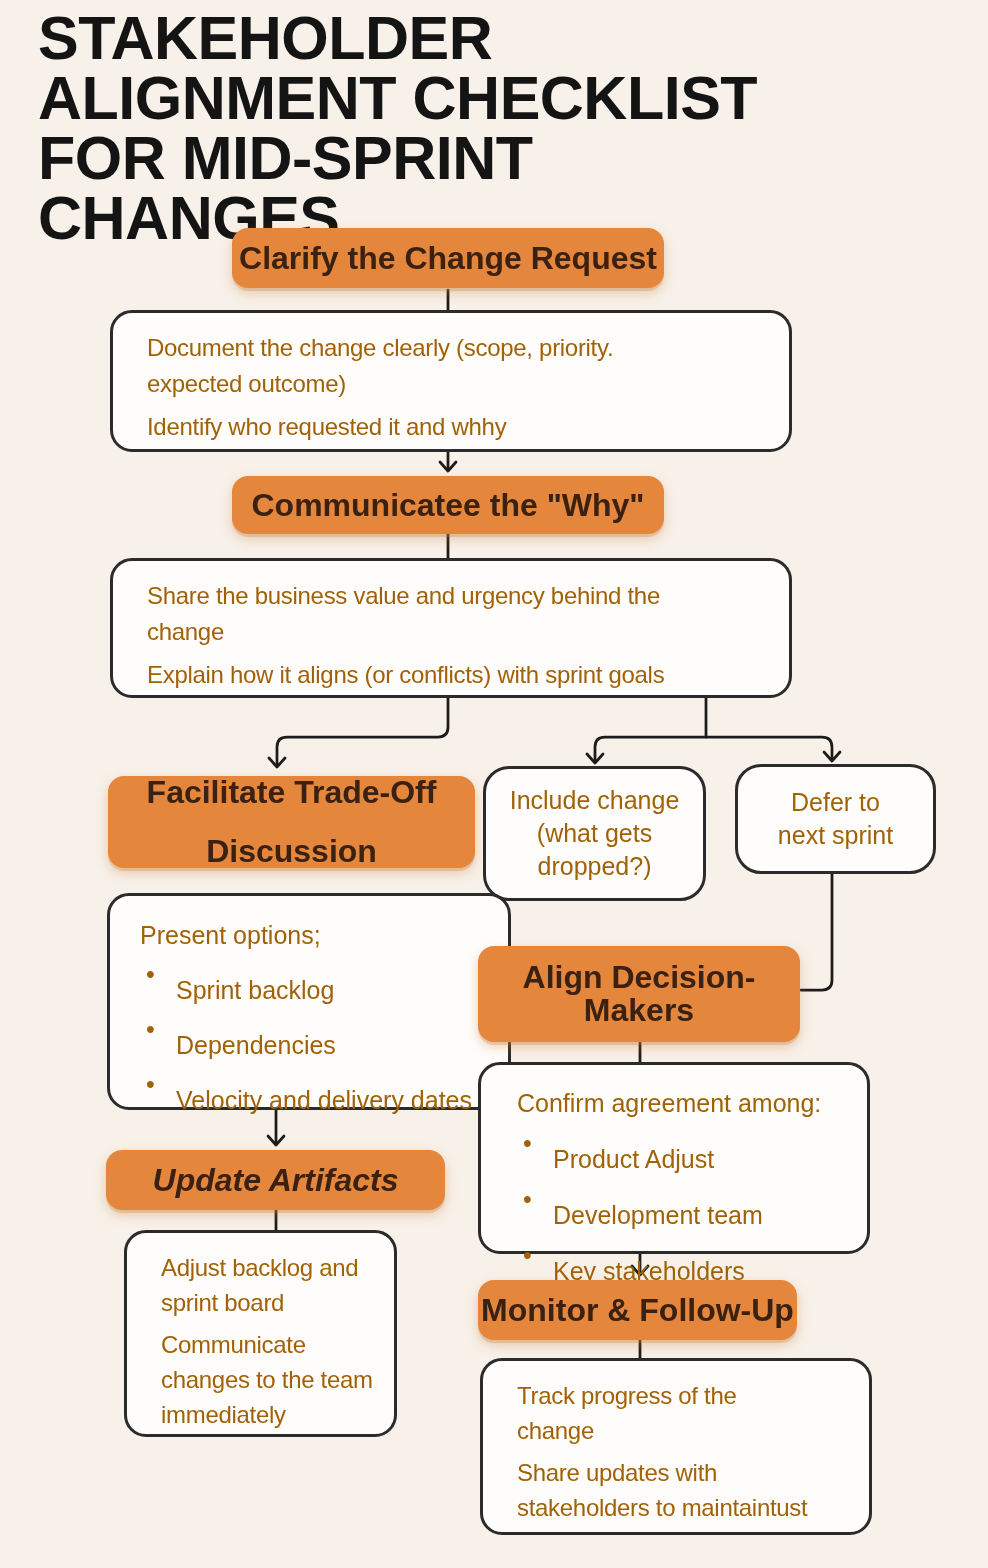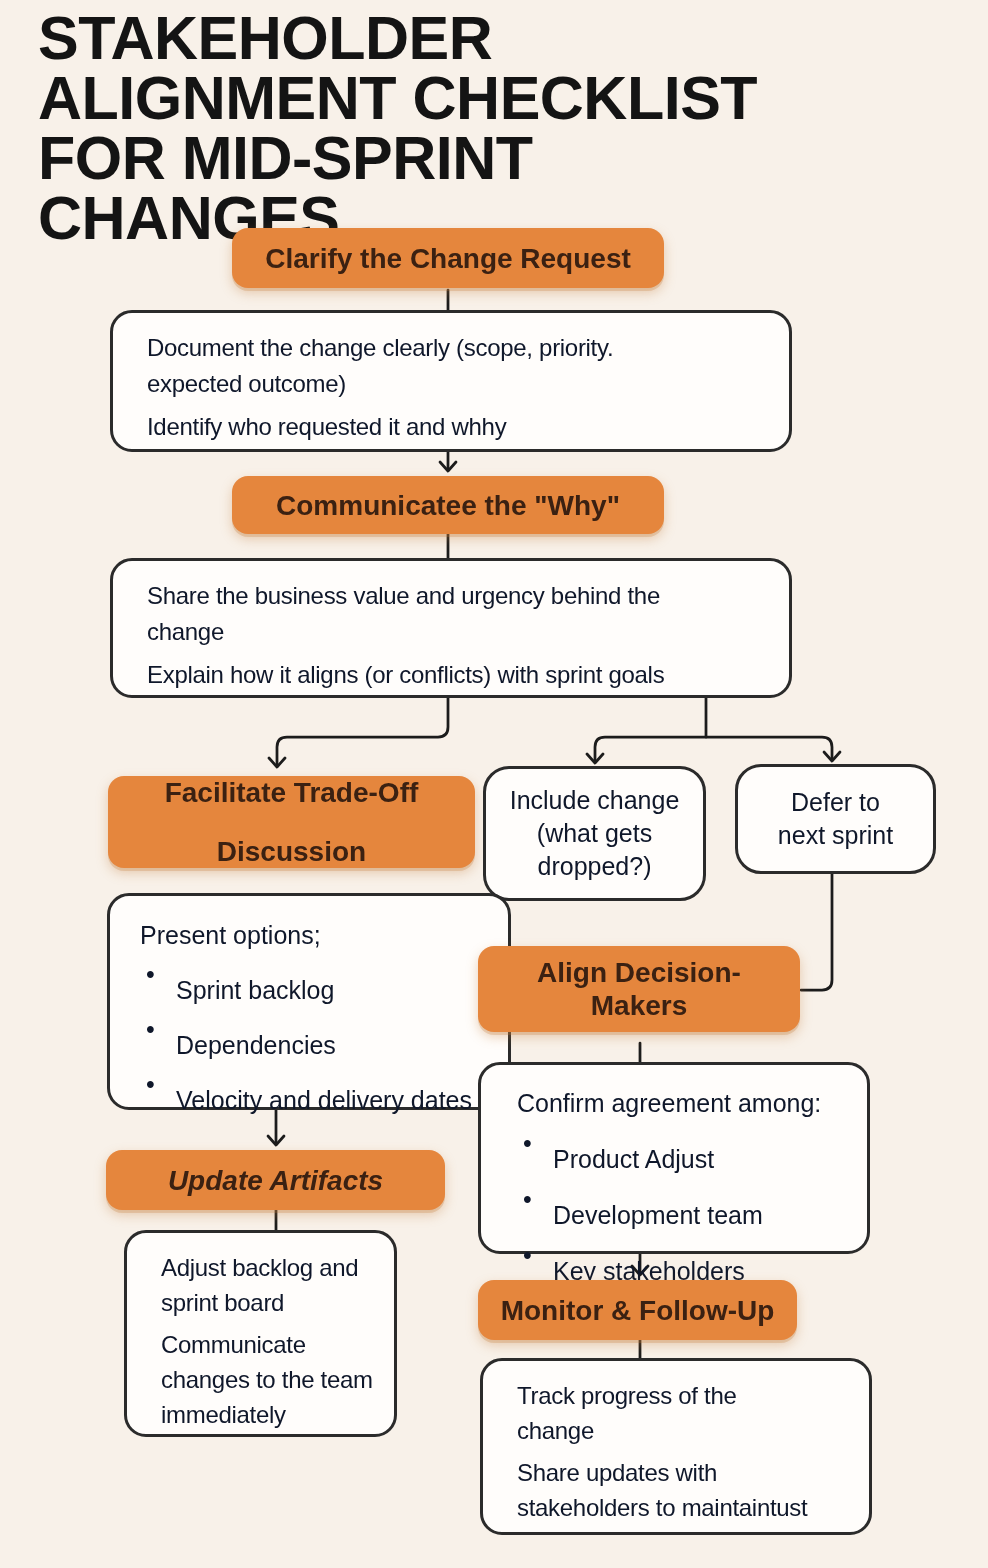--- a/index.html
+++ b/index.html
@@ -17,29 +17,29 @@
     color:#141414;letter-spacing:-0.5px;margin:0;
   }
   .wires{position:absolute;left:0;top:0;width:988px;height:1568px;pointer-events:none;}
   .wires path{stroke:#1c1c1c;stroke-width:2.75;fill:none;stroke-linecap:round;stroke-linejoin:round;}
   .onode{
     position:absolute;
     background:#e5863d;
     border-radius:16px;
     display:flex;flex-direction:column;align-items:center;justify-content:center;
     text-align:center;
-    font-weight:bold;font-size:28px;line-height:33px;color:#3b2112;
+    font-weight:bold;font-size:32px;line-height:33px;color:#3b2112;
     box-shadow:0 3px 0 rgba(196,124,56,.25), 0 5px 12px rgba(196,124,56,.35);
   }
   .wnode{
     position:absolute;
     background:#fffdfb;
     border:3px solid #2b2b2b;
     border-radius:22px;
-    color:#0f172a;
+    color:#a16207;
     box-sizing:border-box;
   }
   .detail{padding:17px 8px 0 34px;font-size:24px;letter-spacing:-0.3px;}
   .lh36 .ln{line-height:36px;}
   .lh35 .ln{line-height:35px;}
   .para{margin:0 0 7px 0;}
   .ln{white-space:nowrap;}
   .cnode{
     display:flex;flex-direction:column;align-items:center;justify-content:center;
     text-align:center;font-size:25px;line-height:33px;border-radius:26px;
@@ -137,21 +137,21 @@
     <div class="row bullet">
       <span class="dot"></span>
       <span class="btext">Dependencies</span>
     </div>
     <div class="row bullet">
       <span class="dot"></span>
       <span class="btext">Velocity and delivery dates</span>
     </div>
   </div>
 
-  <div class="onode" style="left:478px;top:946px;width:322px;height:86px;">
+  <div class="onode" style="left:478px;top:946px;width:322px;height:96px;">
     <span class="ln">Align Decision-</span>
     <span class="ln">Makers</span>
   </div>
 
   <div class="wnode listbox confirmb" style="left:478px;top:1062px;width:392px;height:192px;">
     <div class="row">Confirm agreement among:</div>
     <div class="row bullet">
       <span class="dot"></span>
       <span class="btext">Product Adjust</span>
     </div>

